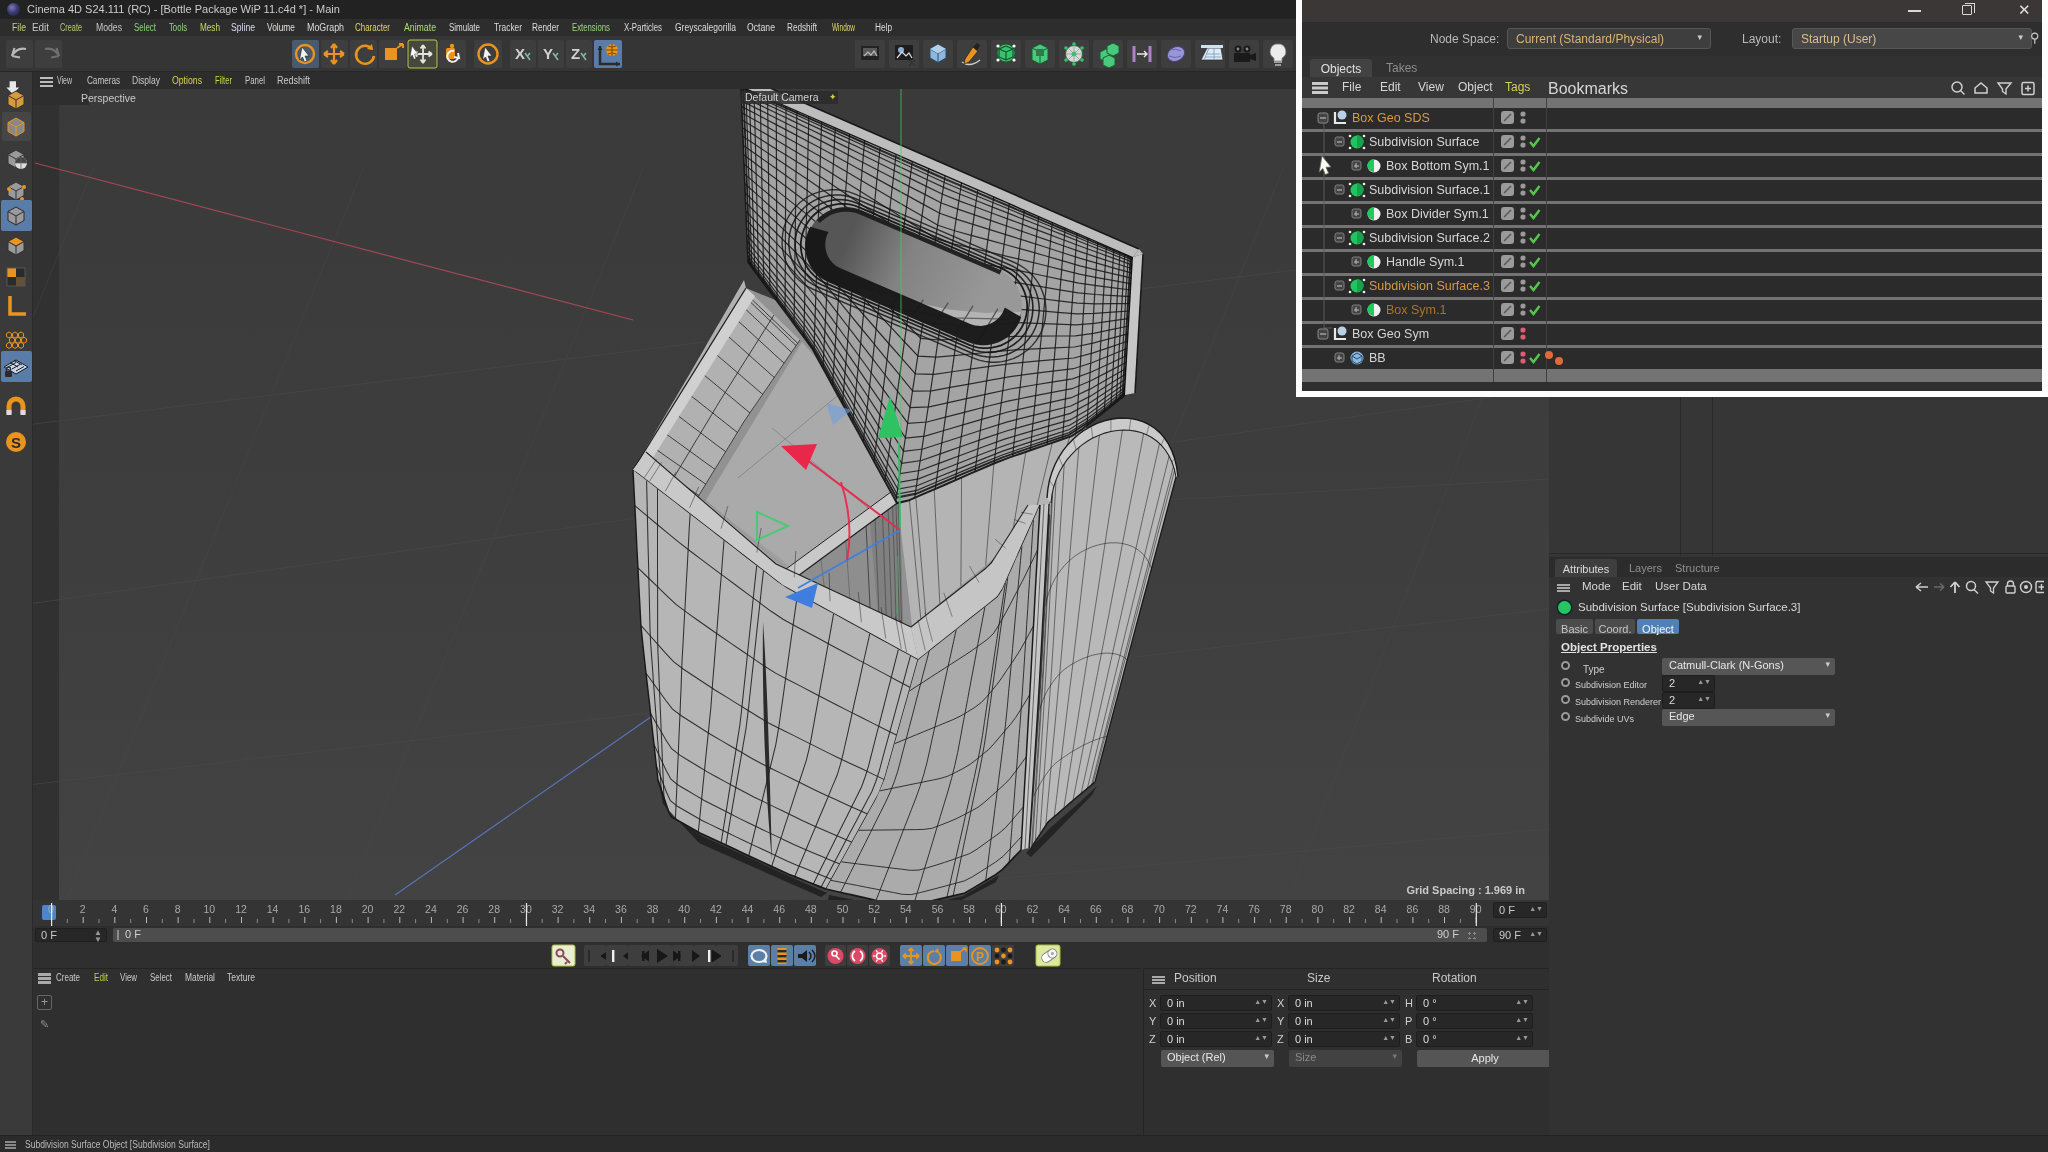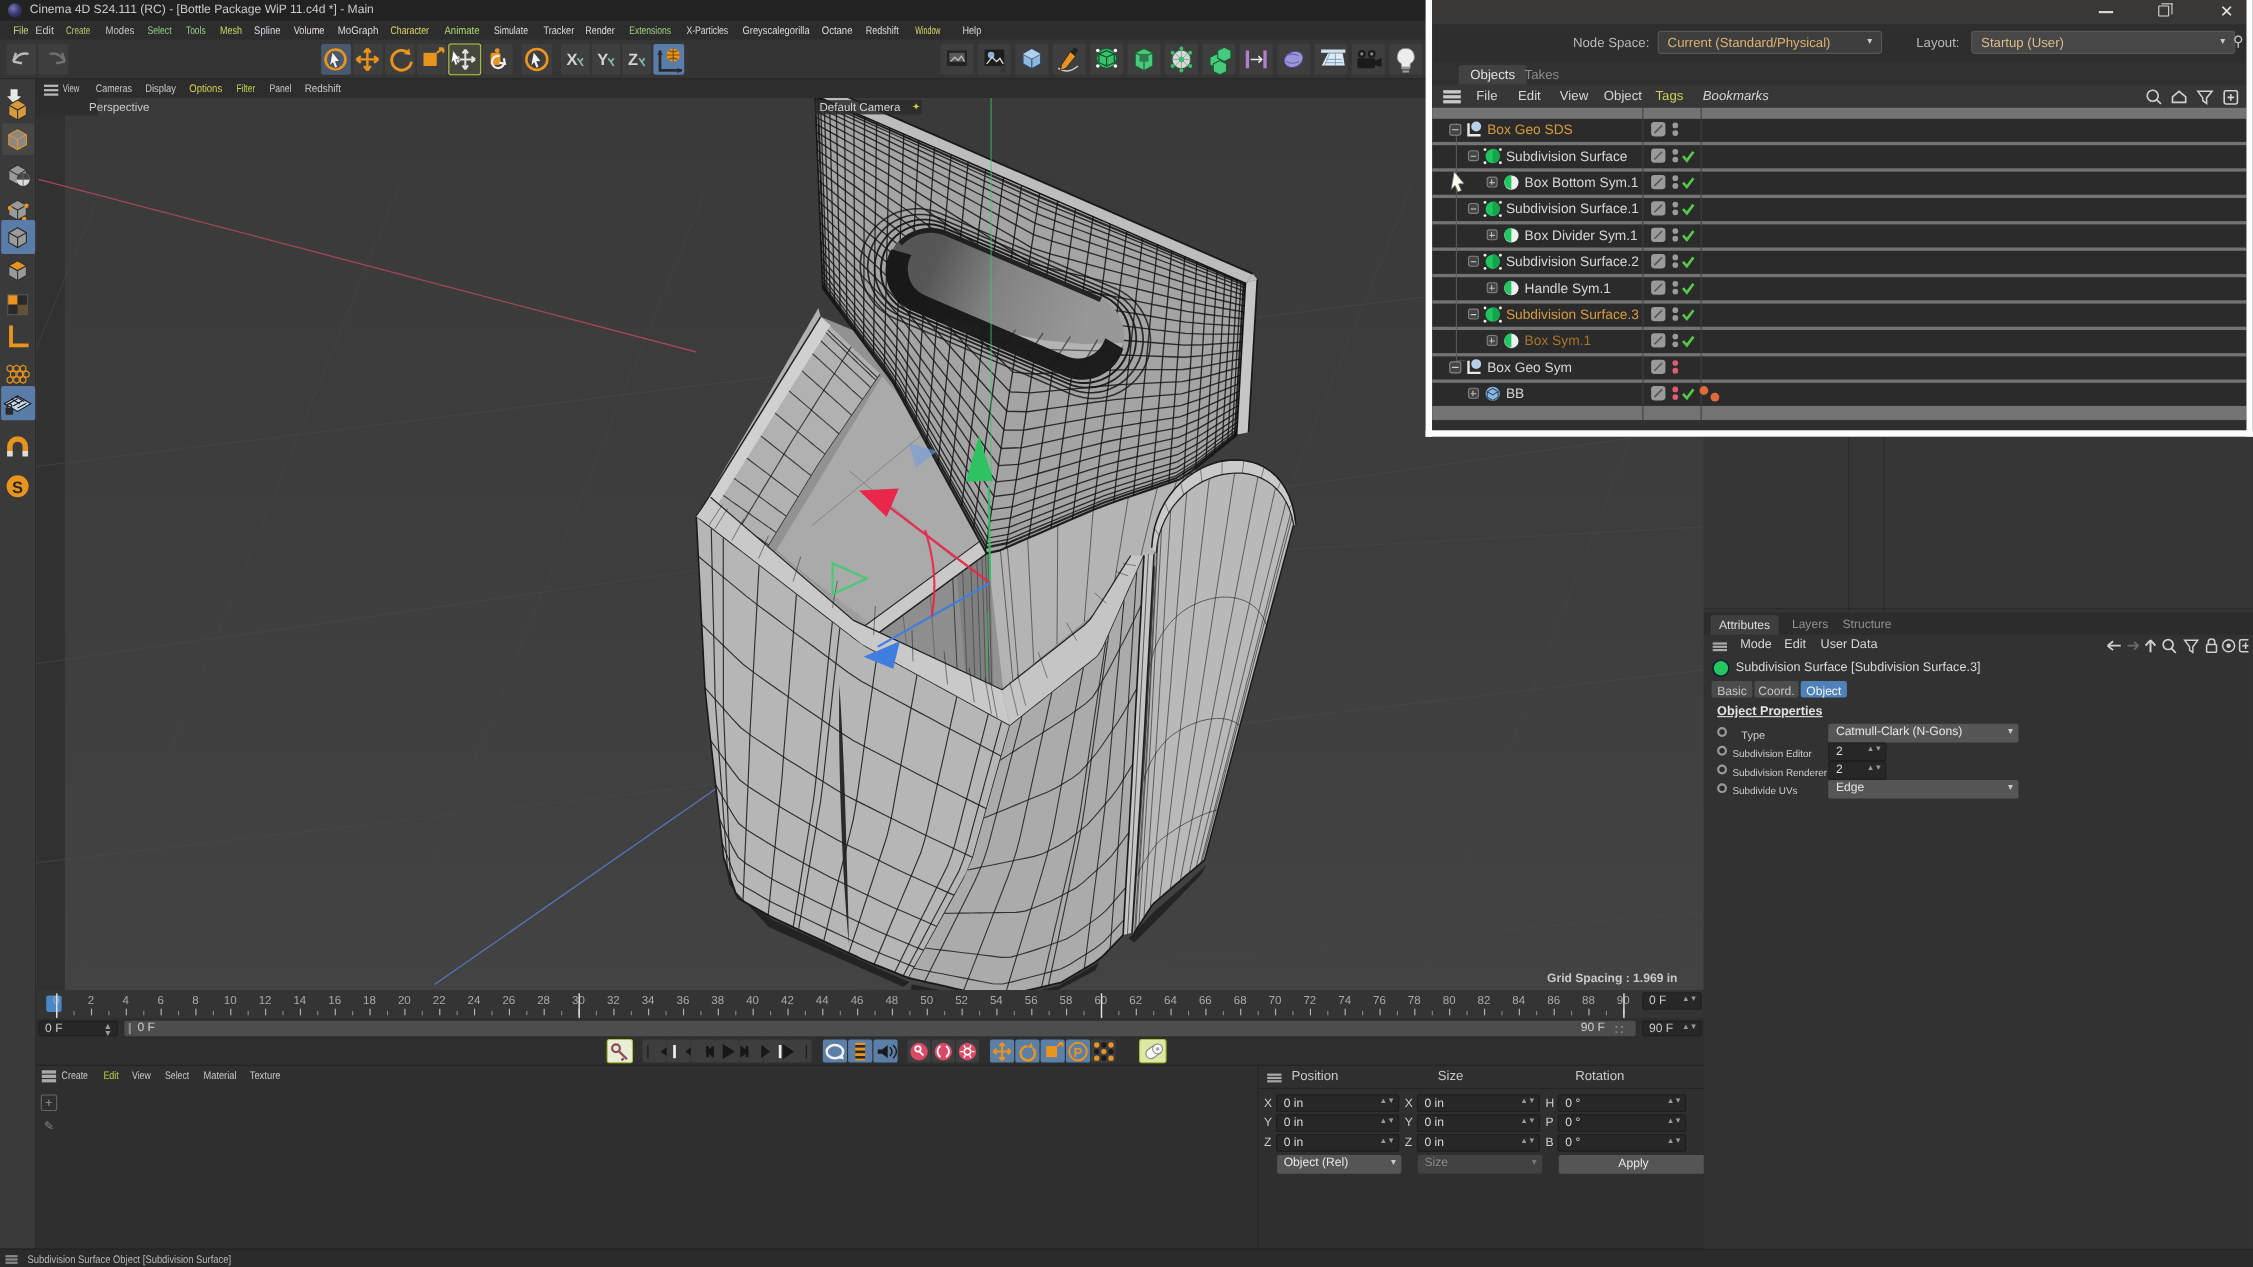--- a/index.html
+++ b/index.html
@@ -1030,32 +1030,32 @@
       </div>
       <span class="abs txt" style="left:440px;top:10px;font-size:12px;color:#b9b9b9;">Layout:</span>
       <div class="abs" style="left:490px;top:6px;width:240px;height:21px;background:#474747;border:1px solid #565656;border-radius:3px;">
         <span class="abs txt" style="left:8px;top:3px;font-size:12px;color:#ddbd8d;">Startup (User)</span>
         <span class="abs txt" style="right:8px;top:3px;font-size:9px;color:#ccc;">▾</span>
       </div>
       <span class="abs txt" style="left:728px;top:8px;font-size:13px;color:#ccc;">⚲</span>
     </div>
 
     <div class="abs" style="left:0;top:56px;width:740px;height:21px;background:#313131;">
-      <div class="abs" style="left:8px;top:3px;width:62px;height:18px;background:#424242;border-radius:3px 3px 0 0;text-align:center;margin-left:16px;"><span style="font-size:12px;color:#e0e0e0;line-height:18px;">Objects</span></div>
+      <div class="abs" style="left:8px;top:3px;width:62px;height:18px;background:#424242;border-radius:3px 3px 0 0;text-align:center;"><span style="font-size:12px;color:#e0e0e0;line-height:18px;">Objects</span></div>
       <span class="abs txt" style="left:84px;top:5px;font-size:12px;color:#8d8d8d;">Takes</span>
     </div>
 
     <div class="abs" style="left:0;top:77px;width:740px;height:21px;background:#373737;">
       <span class="abs" style="left:10px;top:5px;width:16px;height:2.5px;background:#c9c9c9;box-shadow:0 4.5px 0 #c9c9c9,0 9px 0 #c9c9c9;"></span>
       <span class="abs txt" style="left:40px;top:3px;font-size:12px;color:#d6d6d6;">File</span>
       <span class="abs txt" style="left:78px;top:3px;font-size:12px;color:#d6d6d6;">Edit</span>
       <span class="abs txt" style="left:116px;top:3px;font-size:12px;color:#d6d6d6;">View</span>
       <span class="abs txt" style="left:156px;top:3px;font-size:12px;color:#d6d6d6;">Object</span>
       <span class="abs txt" style="left:203px;top:3px;font-size:12px;color:#d3cf56;">Tags</span>
-      <span class="abs txt" style="left:246px;top:3px;font-size:12px;color:#d6d6d6;font-style:italic;">Bookmarks</span>
+      <span class="abs txt" style="left:246px;top:3px;font-size:16px;color:#d6d6d6;">Bookmarks</span>
 <svg class="abs" style="left:648px;top:2px" width="90" height="18" viewBox="0 0 90 18">
             <circle cx="7" cy="8" r="5" fill="none" stroke="#d0d0d0" stroke-width="1.5"></circle>
             <path d="M10.5 11.5 l4 4" stroke="#d0d0d0" stroke-width="1.5"></path>
             <path d="M25 14 v-5 l6 -5 6 5 v5 Z" fill="none" stroke="#d0d0d0" stroke-width="1.5"></path>
             <path d="M48 4 h13 l-5 6 v5 l-3.5 -2.5 v-2.5 Z" fill="none" stroke="#d0d0d0" stroke-width="1.4"></path>
             <rect x="72" y="3.5" width="12" height="12" rx="1.5" fill="none" stroke="#d0d0d0" stroke-width="1.5"></rect>
             <path d="M78 6.5 v6 M75 9.5 h6" stroke="#d0d0d0" stroke-width="1.5"></path>
           </svg>
     </div>
 

